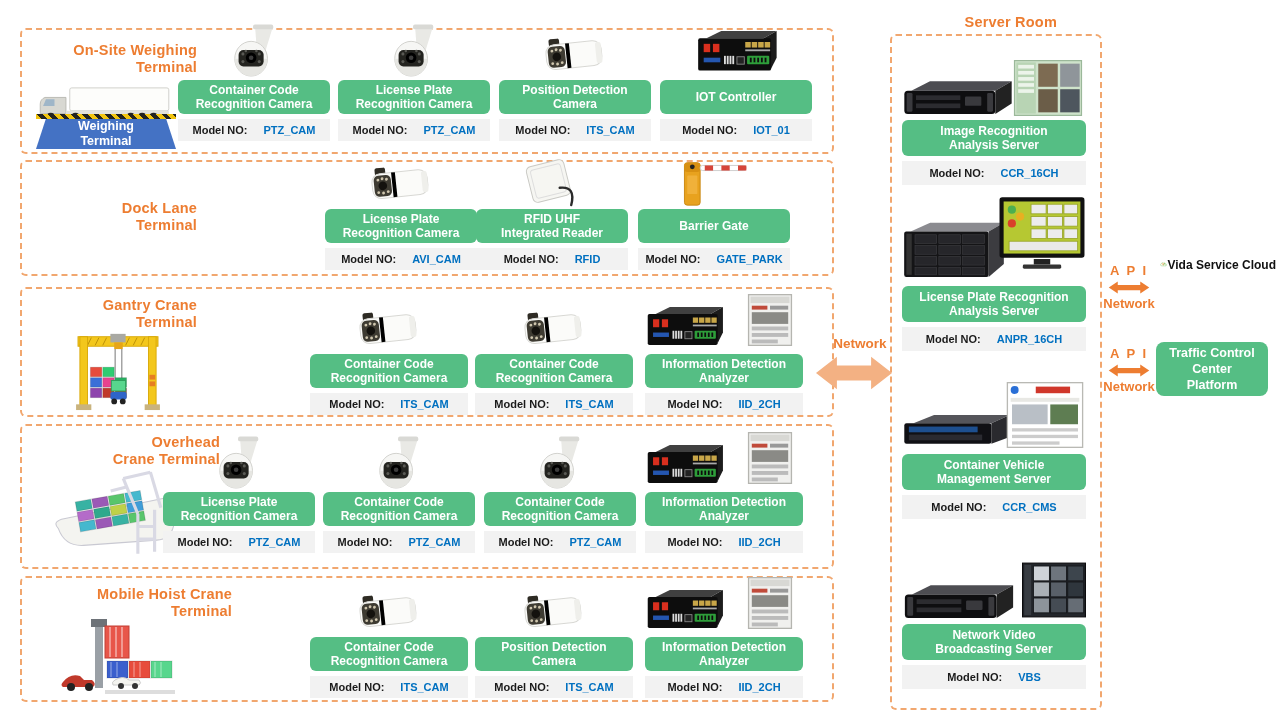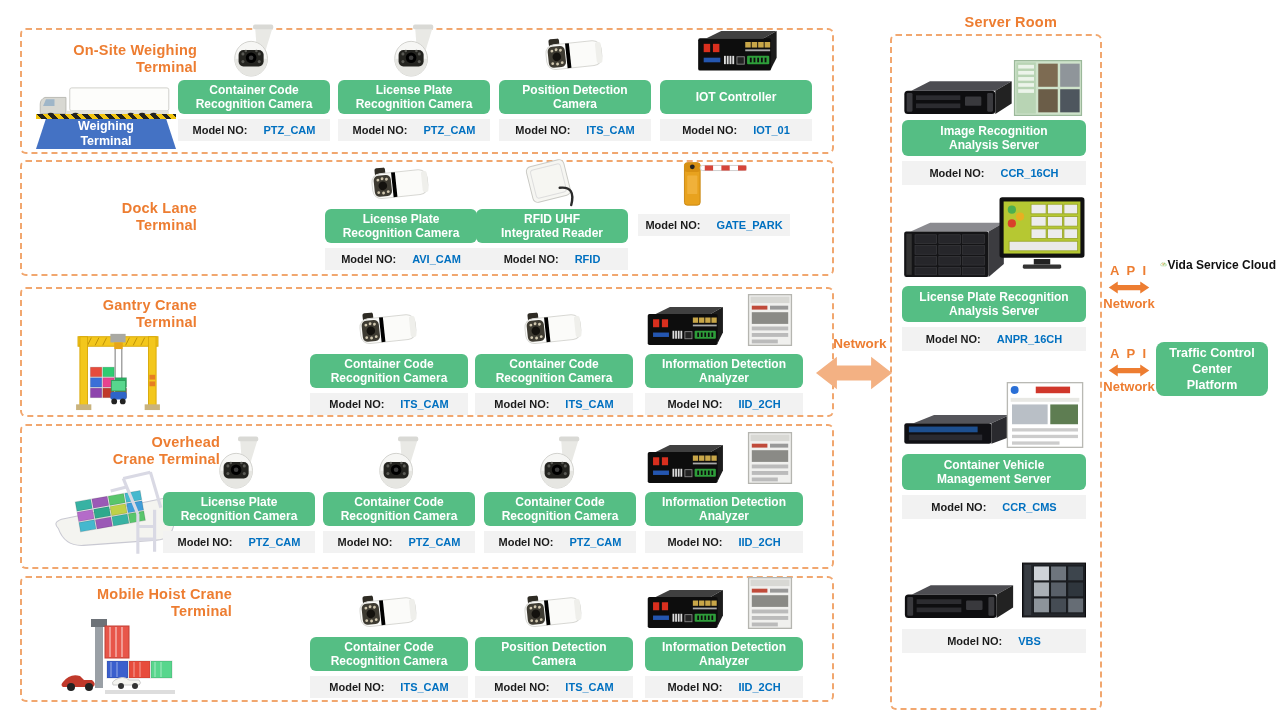--- a/index.html
+++ b/index.html
@@ -457,20 +457,21 @@
           <span class="model-k">Model NO:</span>
           <span class="model-v">RFID</span>
         </div>
     </div>
     <div class="card" style="left:616px;top:-11px">
       <div class="slot">
           <svg class="svg-gate">
             <use href="#sym-gate"></use>
           </svg>
         </div>
+      <div class="dev-label">Barrier Gate</div>
       <div class="model">
           <span class="model-k">Model NO:</span>
           <span class="model-v">GATE_PARK</span>
         </div>
     </div>
   </div>
 
   <div class="sec" style="left:20px;top:287px;width:810px;height:126px">
     <div class="sec-title" style="left:15px;top:8px;width:160px">Gantry Crane
 Terminal</div>
@@ -695,20 +696,22 @@
 
     <div class="card w184" style="left:10px;top:532px">
       <div class="srv-slot" style="height:56px">
         <svg class="rack" style="width:114px;height:40px">
             <use href="#sym-server2u"></use>
           </svg>
         <svg class="shot" style="right:0;top:-6px;width:64px;height:56px">
             <use href="#sym-shot-video"></use>
           </svg>
       </div>
+      <div class="dev-label" style="min-height:36px">Network Video
+Broadcasting Server</div>
       <div class="model" style="height:24px">
           <span class="model-k">Model NO:</span>
           <span class="model-v">VBS</span>
         </div>
     </div>
   </div>
 
   <div class="api-group" style="left:1101px;top:263px">
     <div class="api-txt">A P I</div>
     <svg class="api-arrow">

